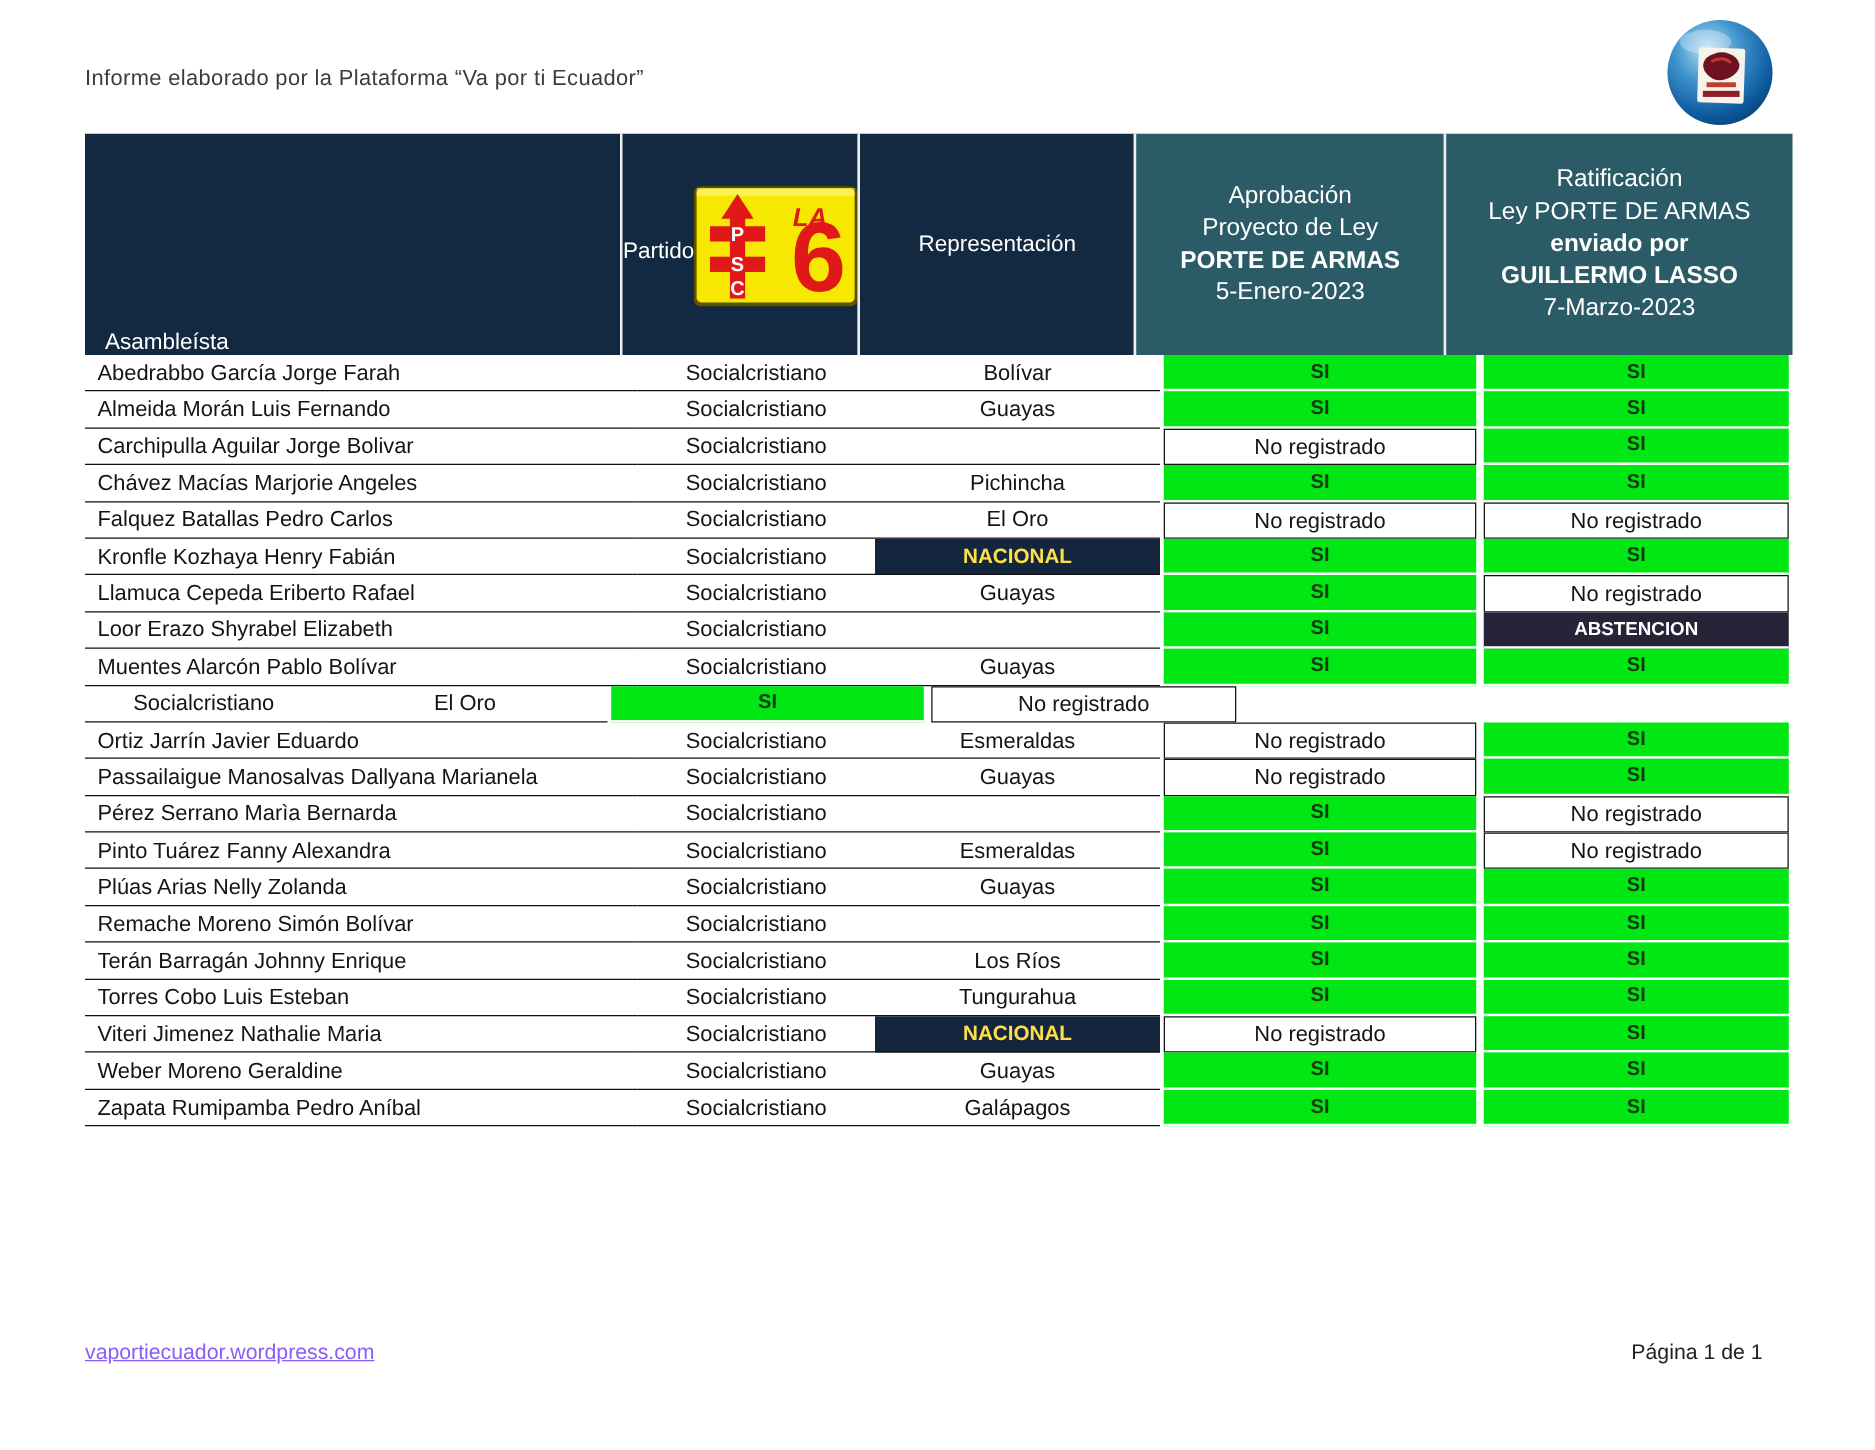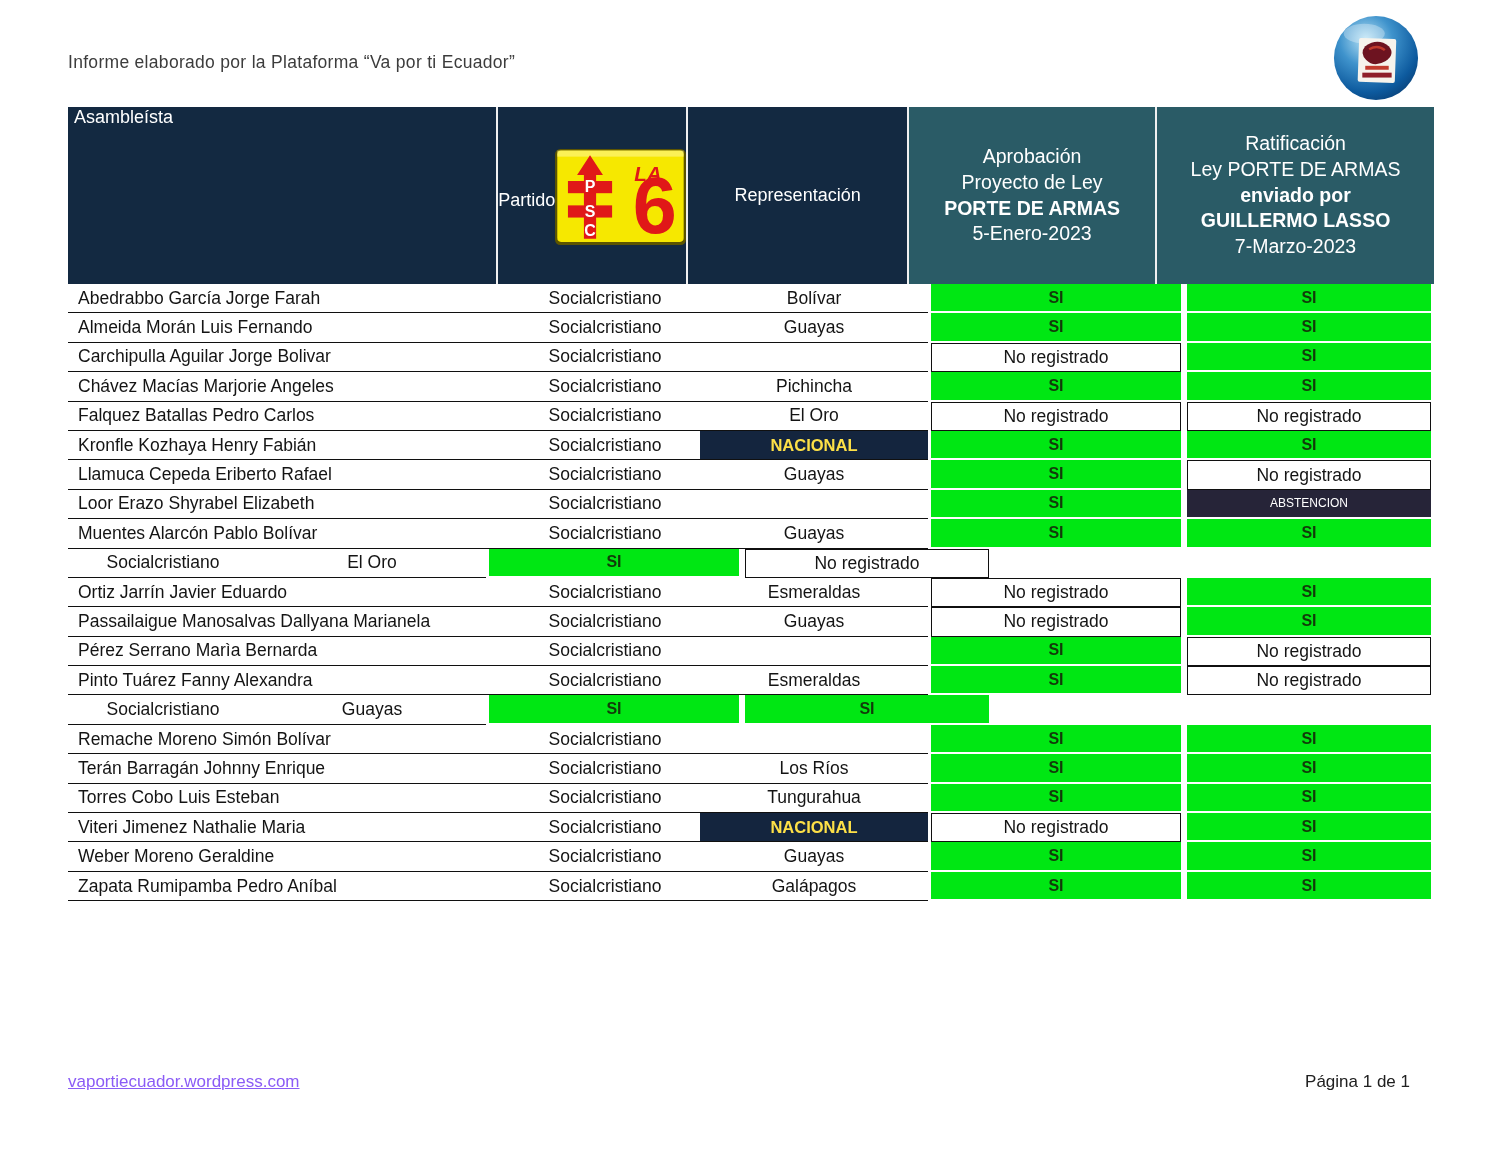--- a/index.html
+++ b/index.html
@@ -12,21 +12,21 @@
     font-size:17.5px; color:#3c3c3c; letter-spacing:.3px;
   }
   .sphere { position:absolute; left:1332px; top:14px; }
 
   .doc-table { position:absolute; left:68px; top:107px; width:1366px; }
 
   
   .thead { display:flex; height:177px; }
   .th { box-sizing:border-box; color:#fff; }
   .th-sep { border-left:2px solid #f0f0f0; }
-  .th1 { width:442px; background:#132941; display:flex; align-items:flex-start; padding-left:6px; font-size:18px; }
+  .th1 { width:442px; background:#132941; display:flex; align-items:flex-end; padding-left:16px; font-size:18px; }
   .th2 { width:190px; background:#132941; display:flex; flex-direction:row; align-items:center; font-size:18px;text-align:right; }
   .th3 { width:228px; background:#132941; display:flex; align-items:center; justify-content:center; font-size:18px; }
   .th4 { width:256px; background:#2a5b66; }
   .th5 { width:288px; background:#2a5b66; }
   .th-teal { display:flex; flex-direction:column; align-items:center; justify-content:center; font-size:19.5px; line-height:1.33; }
   .th-teal .b { font-weight:700; }
   .partido-label { margin-top:9px; }
   .psc-logo { margin-top:3px; }
 
   
@@ -34,21 +34,21 @@
   .td { box-sizing:border-box; display:flex; align-items:center; font-size:17.5px; color:#141414; }
   .td-name    { width:442px; padding-left:10px; border-bottom:1.6px solid #101010; }
   .td-partido { width:190px; justify-content:center; border-bottom:1.6px solid #101010; }
   .td-rep     { width:228px; justify-content:center; border-bottom:1.6px solid #101010; }
   .td-rep.nacional { background:#14253e; color:#fde047; font-weight:700; font-size:16.5px; }
   .td-vote { width:256px; padding:0 3px; }
   .td-vote.v2 { width:250px; }
   .pill { flex:1; height:100%; display:flex; align-items:center; justify-content:center; box-sizing:border-box; }
   .pill.si   { background:#00e713; border-bottom:2.5px solid #ffffff; font-weight:700; font-size:16px; color:#123a0a; }
   .pill.nr   { background:#ffffff; border:1.6px solid #101010; font-size:17.5px; color:#141414; }
-  .pill.abst { background:#262438; border-bottom:2.5px solid #ffffff; font-weight:400; font-size:12px; color:#ffffff; }
+  .pill.abst { background:#262438; border-bottom:2.5px solid #ffffff; font-weight:700; font-size:15px; color:#ffffff; }
 
   
   .footer-link {
     position:absolute; left:68px; top:1072px;
     font-size:17px; color:#8b5cf6; text-decoration:underline; cursor:pointer;
   }
   .footer-page { position:absolute; right:90px; top:1072px; font-size:17px; color:#202020; }
 </style>
 </head>
 <body>
@@ -343,20 +343,23 @@
           <span>Esmeraldas</span>
         </div>
     <div class="td td-vote v1">
           <div class="pill si">SI</div>
         </div>
     <div class="td td-vote v2">
           <div class="pill nr">No registrado</div>
         </div>
   </div>
       <div class="tr">
+    <div class="td td-name">
+          <span>Plúas Arias Nelly Zolanda</span>
+        </div>
     <div class="td td-partido">
           <span>Socialcristiano</span>
         </div>
     <div class="td td-rep">
           <span>Guayas</span>
         </div>
     <div class="td td-vote v1">
           <div class="pill si">SI</div>
         </div>
     <div class="td td-vote v2">

